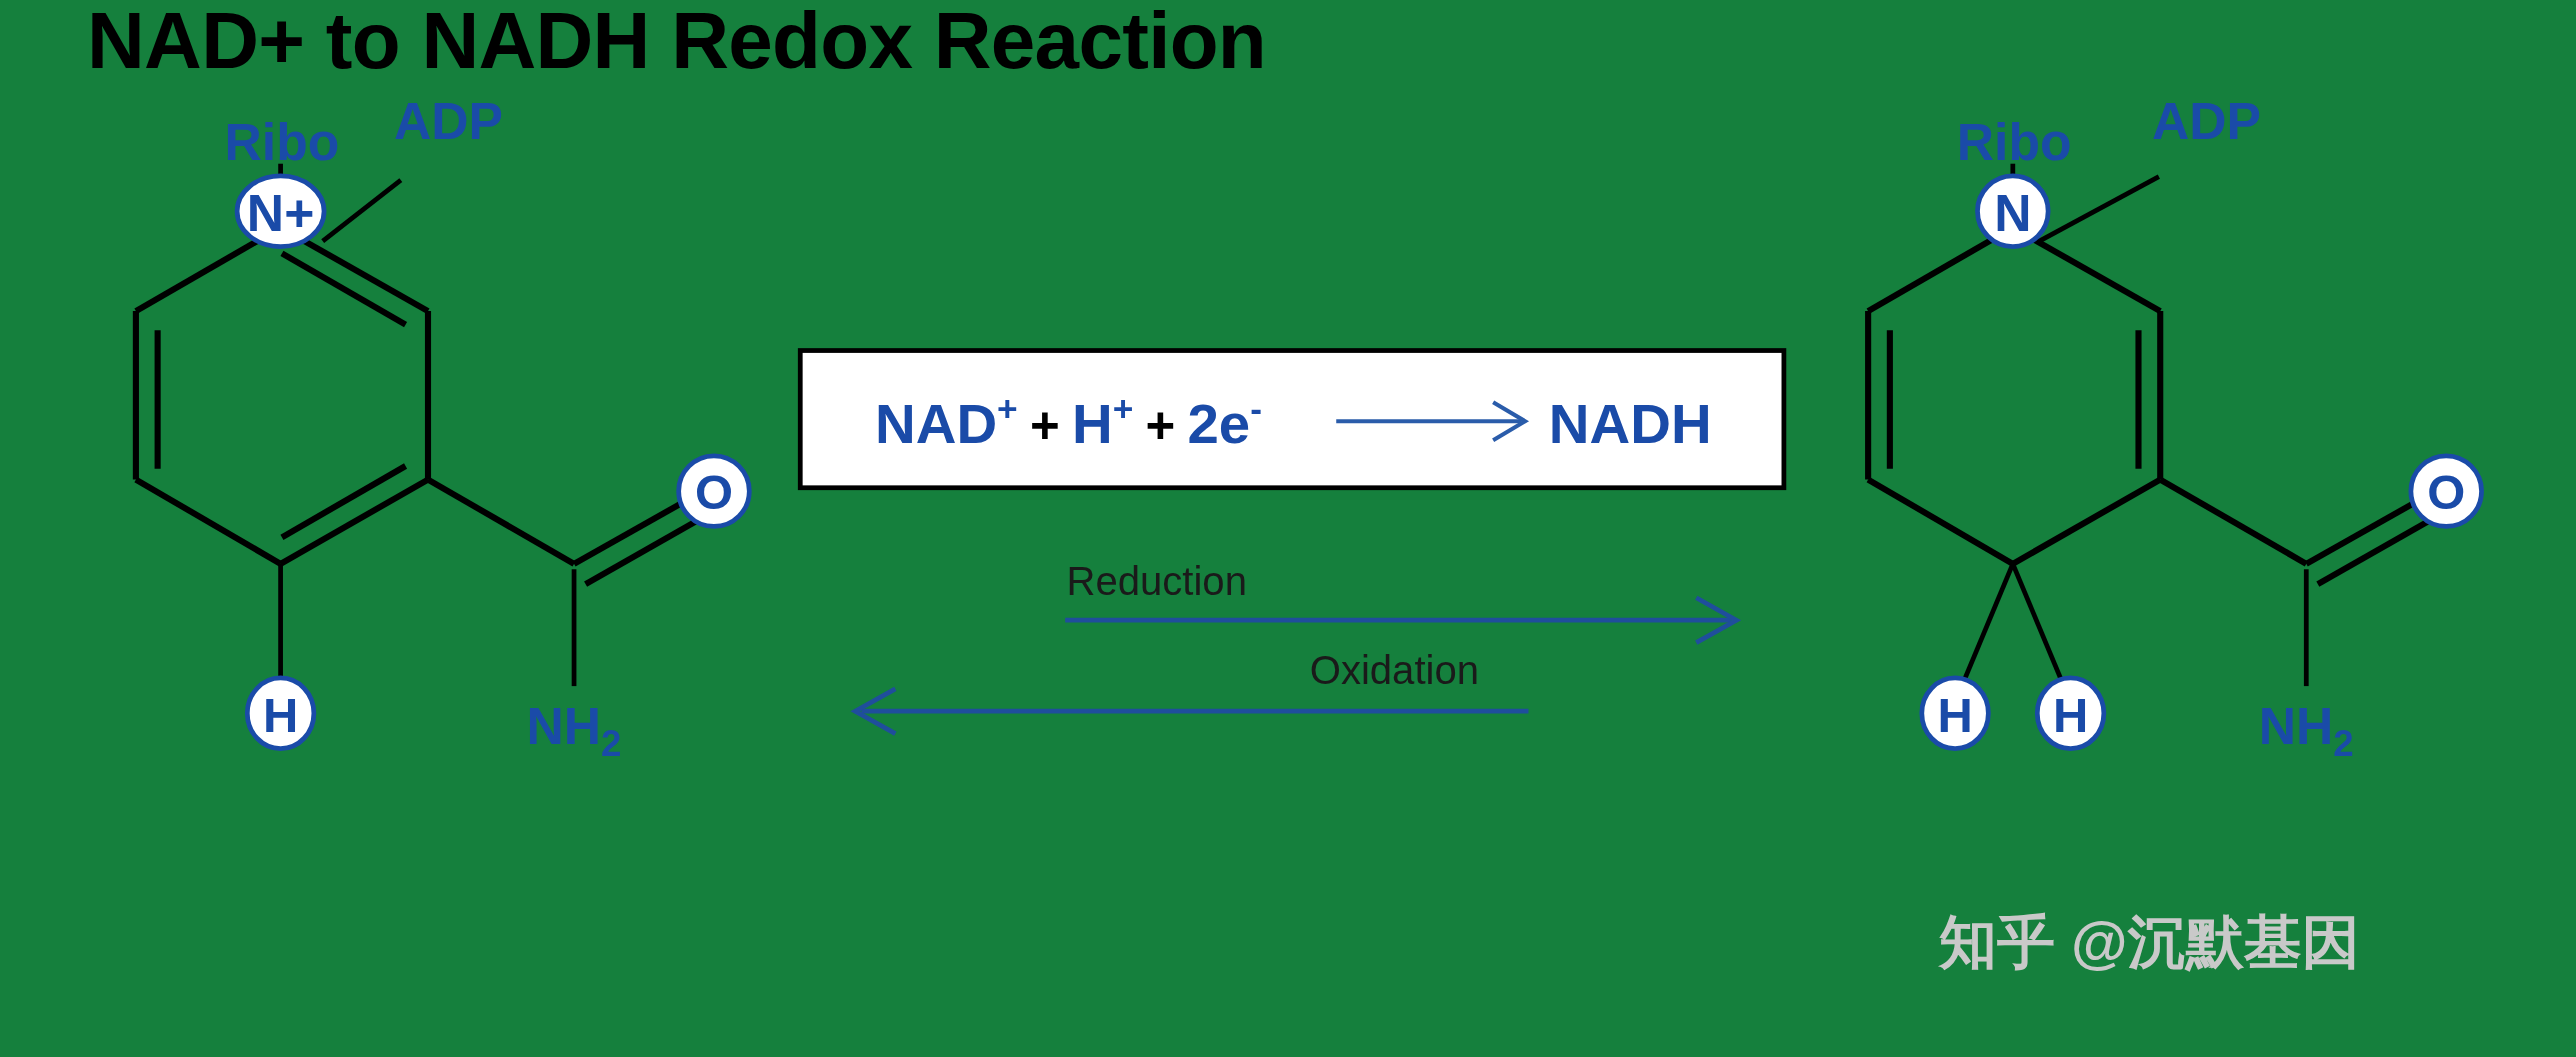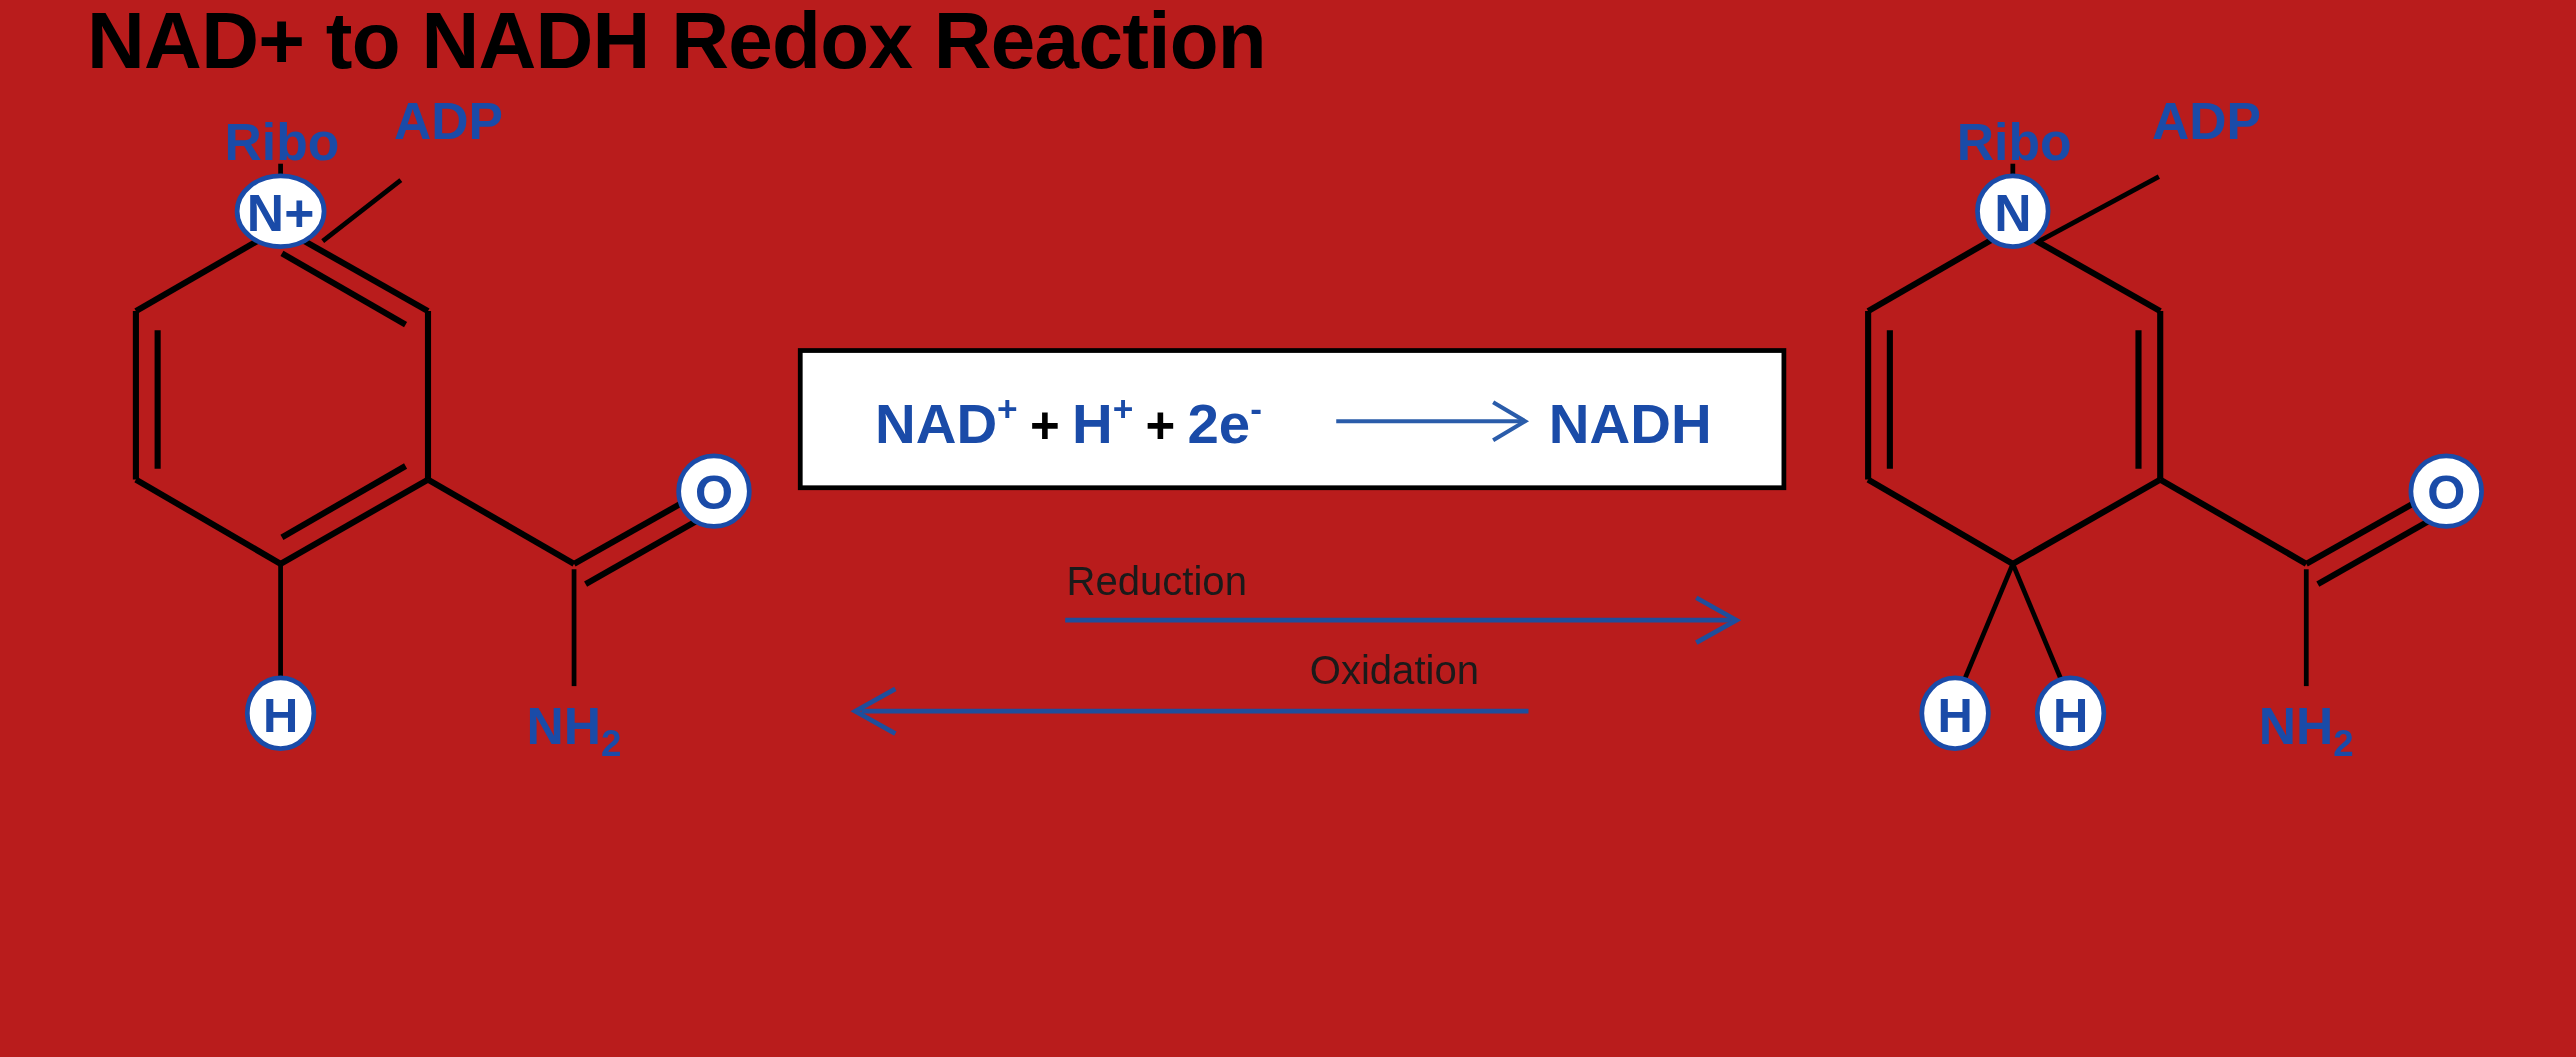--- a/index.html
+++ b/index.html
@@ -7,21 +7,21 @@
     padding: 0;
     background: #ffffff;
   }
   body {
     font-family: "Liberation Sans", sans-serif;
   }
   #page {
     position: relative;
     width: 2576px;
     height: 1057px;
-    background: #b91c1c;
+    background: #15803d;
     overflow: hidden;
   }
   #page-title {
     position: absolute;
     left: 87px;
     top: -5.4px;
     font-size: 80px;
     font-weight: bold;
     color: #000000;
     letter-spacing: -0.7px;
@@ -217,15 +217,16 @@
       <text class="atom-label" x="3601" y="725" font-size="72">O</text>
 
       <text class="free-label" x="2965" y="235" font-size="76">Ribo</text>
 
       <text class="free-label" x="3248" y="205" font-size="76">ADP</text>
 
       <text class="free-label" x="3395" y="1095" font-size="76"><tspan>NH</tspan><tspan dy="18" font-size="54">2</tspan></text>
     </g>
   </svg>
 
+  <div class="watermark" style="left:1939px; top:904px;">知乎 @沉默基因</div>
 
 </div>
 
 
 </body></html>

